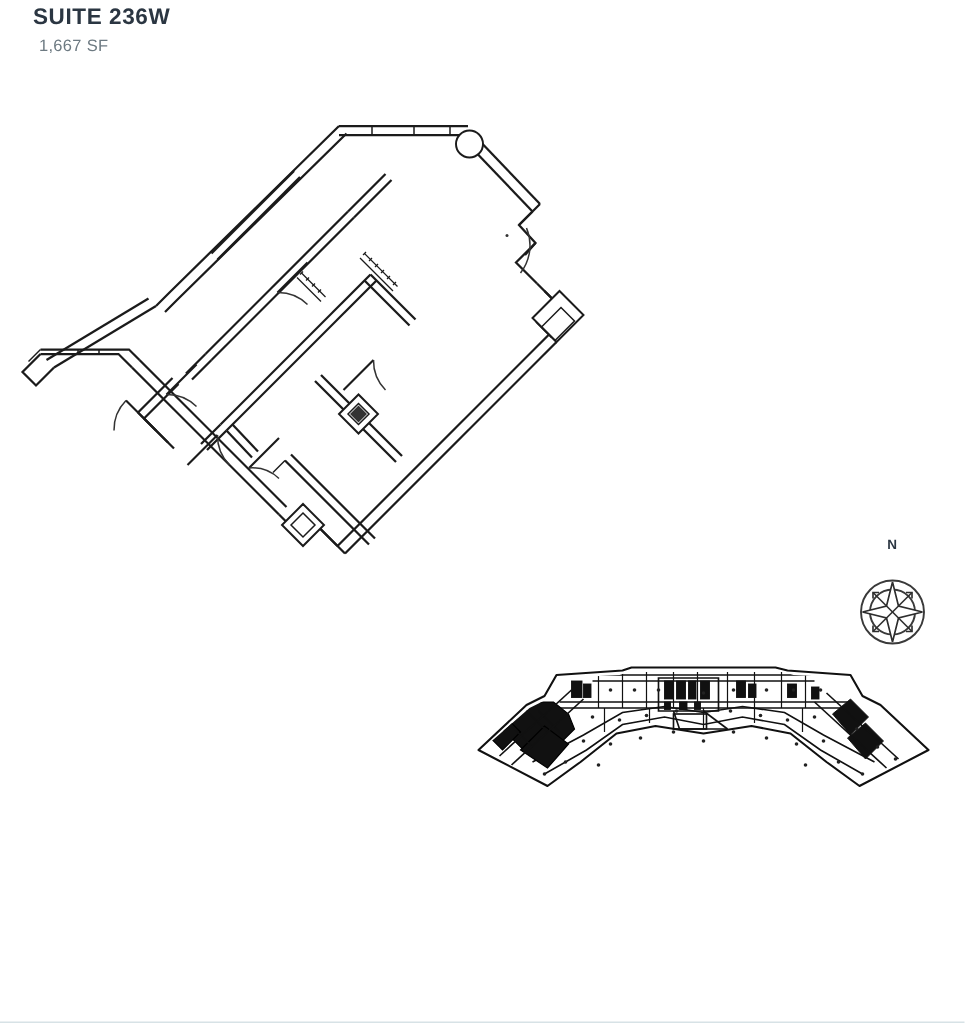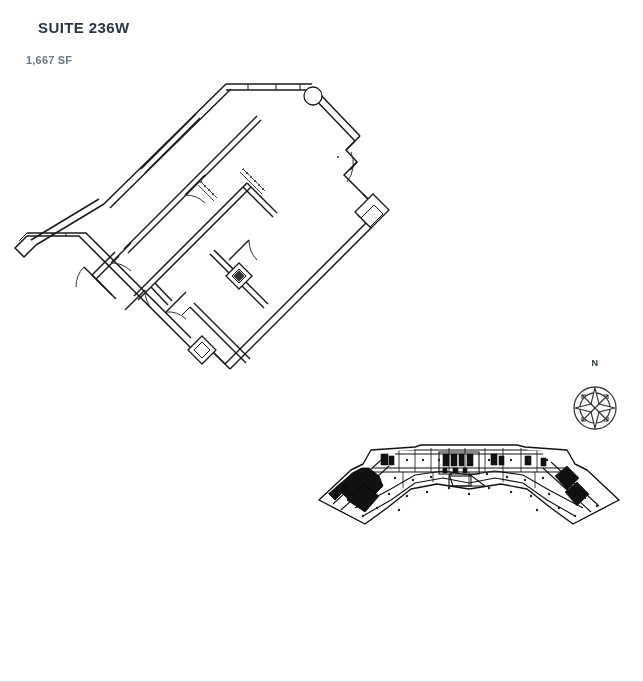--- a/index.html
+++ b/index.html
@@ -24,26 +24,26 @@
     left: 22px;
     top: 2px;
     width: 300px;
   }
   #suite-title {
     font-size: 15px;
     font-weight: bold;
     letter-spacing: 0.4px;
     color: #2b3642;
     line-height: 19px;
-    margin: 16px;
+    margin: 0;
     white-space: nowrap;
   }
   #suite-area {
     font-size: 11px;
-    font-weight: bold;
+    font-weight: normal;
     color: #6d7a82;
     line-height: 15px;
     margin: 3px 0 0 4px;
     letter-spacing: 0.2px;
   }
 
   
   #plan-drawing {
     position: absolute;
     left: 0;

